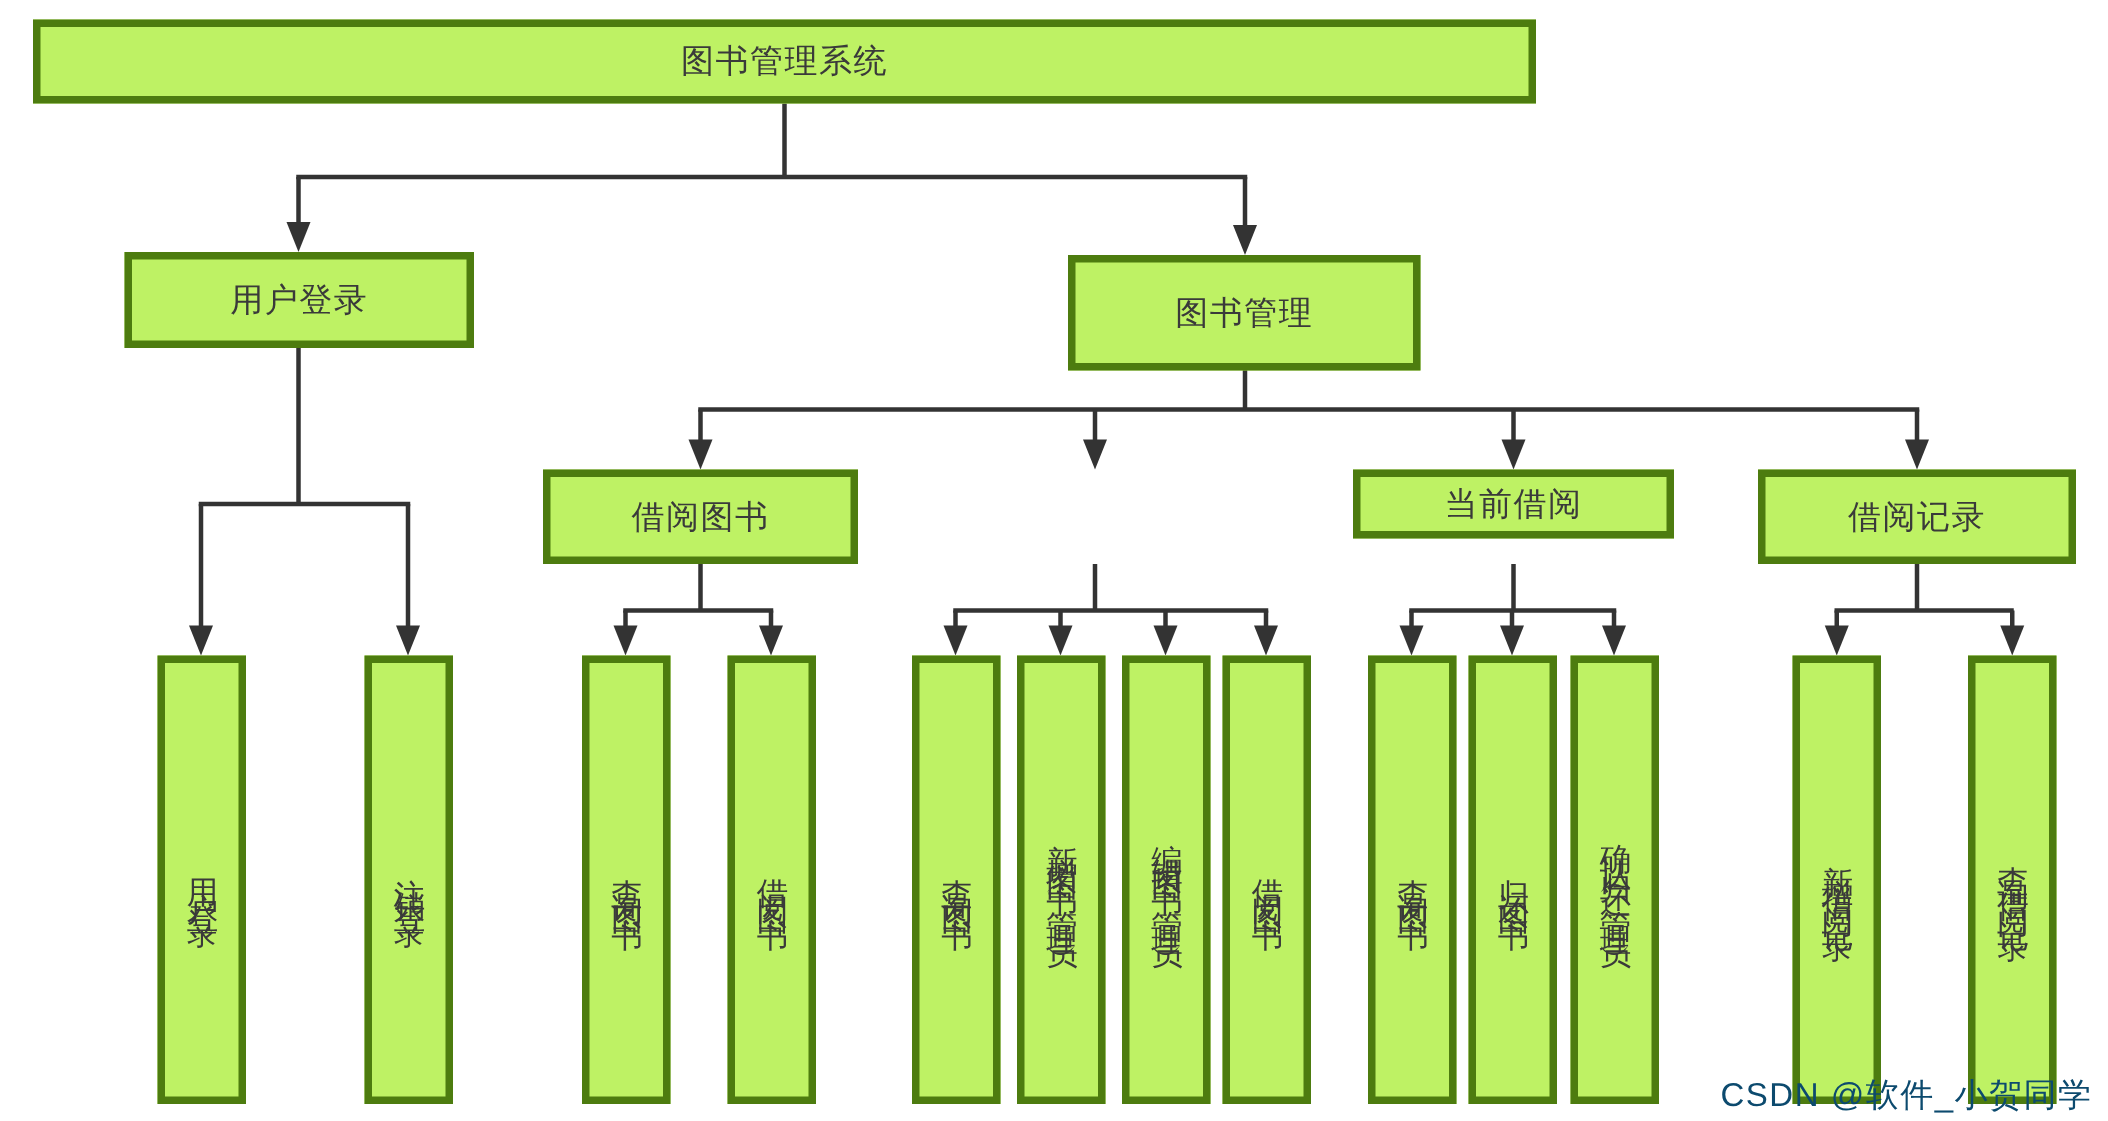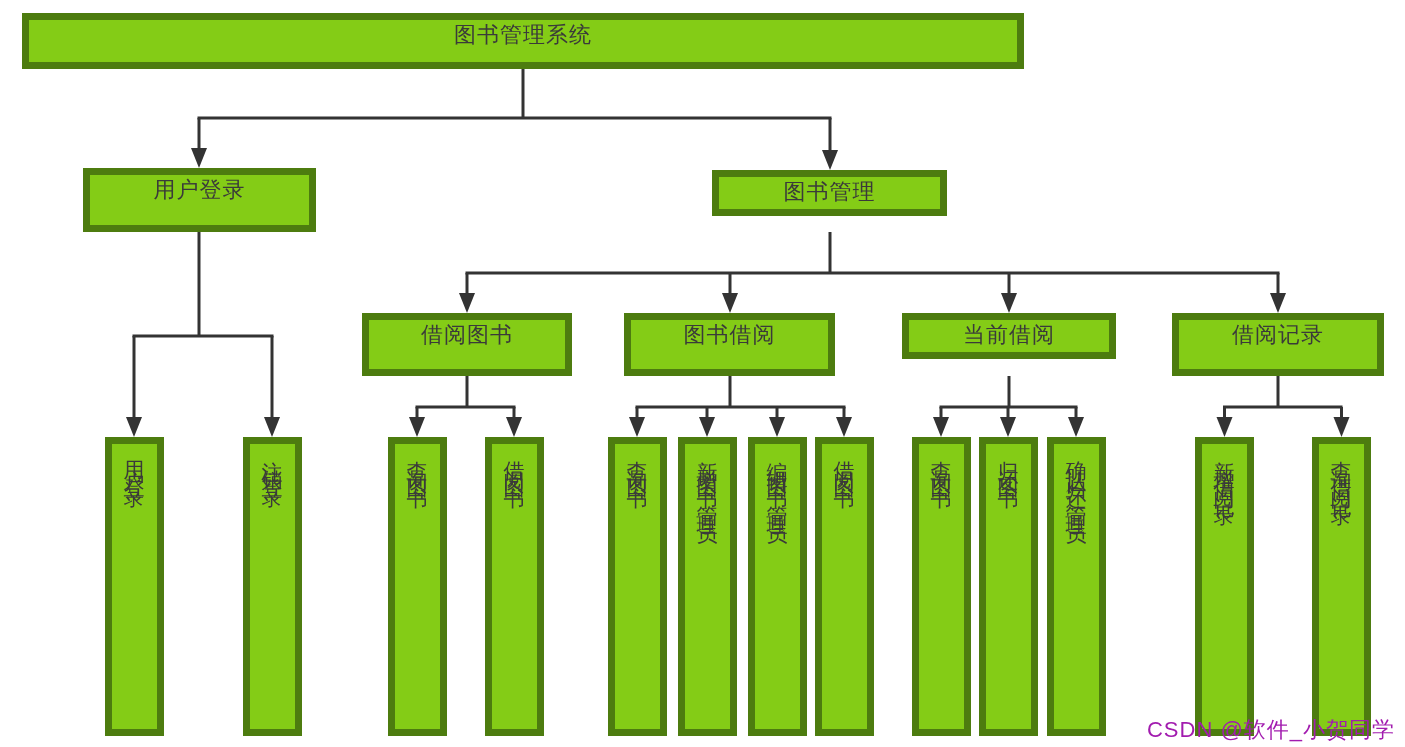--- a/index.html
+++ b/index.html
@@ -13,40 +13,41 @@
   }
   #connectors {
     position: absolute;
     left: 0; top: 0;
     width: 1405px; height: 747px;
     z-index: 1;
   }
   .box {
     position: absolute;
     box-sizing: border-box;
-    border: 7px solid #4d7c0f;
-    background: #84cc16;
+    border: 5px solid #4d7c0f;
+    background: #bef264;
     display: flex;
+    align-items: center;
     justify-content: center;
     color: #3a3a3a;
     z-index: 2;
   }
   .hbox { font-size: 22px; letter-spacing: 1px; white-space: nowrap; }
   .vbox { width: 59px; top: 437px; height: 299px; font-size: 21px; }
   .vbox .vtext {
     writing-mode: vertical-rl;
     text-orientation: mixed;
     letter-spacing: 9px;
     line-height: 1;
     white-space: nowrap;
   }
   
   #n-root            { left: 22px;   top: 13px;  width: 1002px; height: 56px; }
   #n-user-login      { left: 83px;   top: 168px; width: 233px;  height: 64px; }
-  #n-book-mgmt       { left: 712px;  top: 170px; width: 235px;  height: 46px; }
+  #n-book-mgmt       { left: 712px;  top: 170px; width: 235px;  height: 77px; }
   #n-new-book-rec    { left: 362px;  top: 313px; width: 210px;  height: 63px; }
   #n-book-borrow     { left: 624px;  top: 313px; width: 211px;  height: 63px; }
   #n-current-borrow  { left: 902px;  top: 313px; width: 214px;  height: 46px; }
   #n-borrow-records  { left: 1172px; top: 313px; width: 212px;  height: 63px; }
   
   #l-user-login   { left: 105px; }
   #l-logout       { left: 243px; }
   #l-nb-query     { left: 388px; }
   #l-nb-borrow    { left: 485px; }
   #l-bb-query     { left: 608px; }
@@ -56,21 +57,21 @@
   #l-cb-query     { left: 912px; }
   #l-cb-return    { left: 979px; }
   #l-cb-confirm   { left: 1047px; }
   #l-br-add       { left: 1195px; }
   #l-br-query     { left: 1312px; }
   #watermark {
     position: absolute;
     right: 10px;
     bottom: 2px;
     font-size: 22px;
-    color: #a21caf;
+    color: #0c4a6e;
     letter-spacing: 1px;
     z-index: 5;
     white-space: nowrap;
   }
 </style>
 </head>
 <body>
 
 <div id="stage">
 
@@ -151,23 +152,20 @@
   <div class="box hbox" id="n-user-login">
     <span>用户登录</span>
   </div>
   <div class="box hbox" id="n-book-mgmt">
     <span>图书管理</span>
   </div>
 
   <div class="box hbox" id="n-new-book-rec">
     <span>借阅图书</span>
   </div>
-  <div class="box hbox" id="n-book-borrow">
-    <span>图书借阅</span>
-  </div>
   <div class="box hbox" id="n-current-borrow">
     <span>当前借阅</span>
   </div>
   <div class="box hbox" id="n-borrow-records">
     <span>借阅记录</span>
   </div>
 
   <div class="box vbox" id="l-user-login">
     <span class="vtext">用户登录</span>
   </div>

